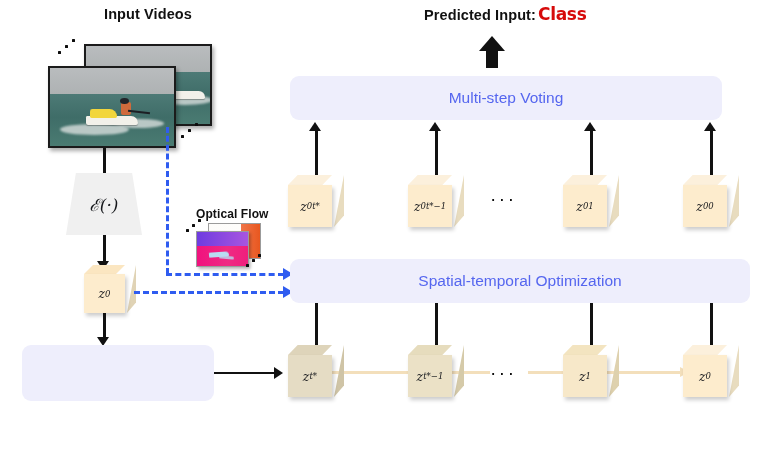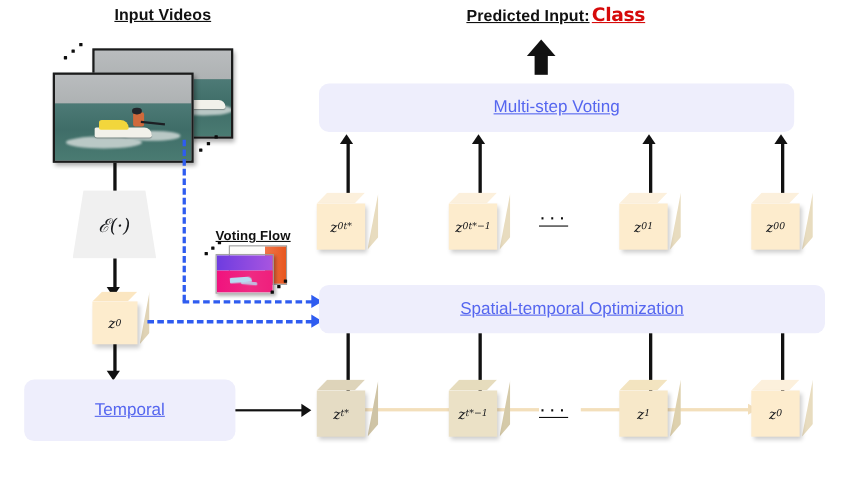--- a/index.html
+++ b/index.html
@@ -1,18 +1,18 @@
 <!DOCTYPE html>
 <html><head>
 <meta charset="utf-8">
 <style>
   html,body{margin:0;padding:0;background:#ffffff;}
   body{width:765px;height:452px;position:relative;overflow:hidden;
        font-family:"Liberation Sans", sans-serif;}
-  .abs{position:absolute;text-decoration:underline;}
+  .abs{position:absolute;}
   .hdr{font-weight:bold;font-size:14.5px;color:#111;letter-spacing:.1px;white-space:nowrap;}
   .pred-val{font-family:"DejaVu Sans", sans-serif;font-weight:bold;font-size:17px;
             color:#d60a0a;letter-spacing:-.3px;}
   
   .vid{position:absolute;border:2.5px solid #1b1b1b;box-sizing:border-box;
        box-shadow:2px 3px 4px rgba(0,0,0,.33);overflow:hidden;background:#9aa0a2;}
   .sky{position:absolute;left:0;top:0;width:100%;height:33%;
        background:linear-gradient(#b9bcbe,#aeb2b3);}
   .sea{position:absolute;left:0;top:33%;width:100%;height:67%;
        background:linear-gradient(#4d7a76,#3f6d68 45%,#4a7b72);}
@@ -140,21 +140,21 @@
     <div class="face"></div>
   <div class="lbl">
     <span>z</span>
       <sub>0</sub>
   </div>
 </div>
 
 <div class="vline" style="left:103px;top:313px;height:26px;"></div>
 <div class="ah-dn" style="left:97px;top:337px;"></div>
 
-<div class="abs hdr" style="left:196px;top:207px;font-size:12px;">Voting Flow</div>
+<div class="abs hdr" style="left:196px;top:207px;font-size:12px;">Optical Flow</div>
 
 <div class="flowbox fb-back" style="left:208px;top:223px;width:53px;height:36px;"></div>
 <div class="flowbox fb-front" style="left:196px;top:231px;width:53px;height:36px;">
   <div class="ff-top"></div>
     <div class="ff-bot"></div>
   <div class="ff-shape" style="left:24%;top:58%;width:40%;height:16%;
        border-radius:2px 9px 2px 2px;transform:rotate(-4deg);"></div>
   <div class="ff-shape" style="left:44%;top:70%;width:30%;height:9%;
        border-radius:2px;transform:rotate(5deg);opacity:.8;"></div>
 </div>
@@ -172,21 +172,20 @@
 
 <div class="dash-v" style="left:166px;top:127px;height:147px;"></div>
 <div class="dash-h" style="left:166px;top:273px;width:118px;"></div>
 <div class="dash-tip" style="left:283px;top:268px;"></div>
 
 <div class="dash-h" style="left:134px;top:291px;width:150px;"></div>
 <div class="dash-tip" style="left:283px;top:286px;"></div>
 
 <div class="abs panel" style="left:22px;top:345px;width:192px;height:56px;">
   <div>
-    <div>Temporal</div>
   </div>
 </div>
 
 <div class="hline" style="left:214px;top:372px;width:62px;"></div>
 <div class="ah-rt" style="left:274px;top:367px;"></div>
 
 <div class="abs panel" style="left:290px;top:76px;width:432px;height:44px;">
   <span>Multi-step Voting</span>
 </div>
 

